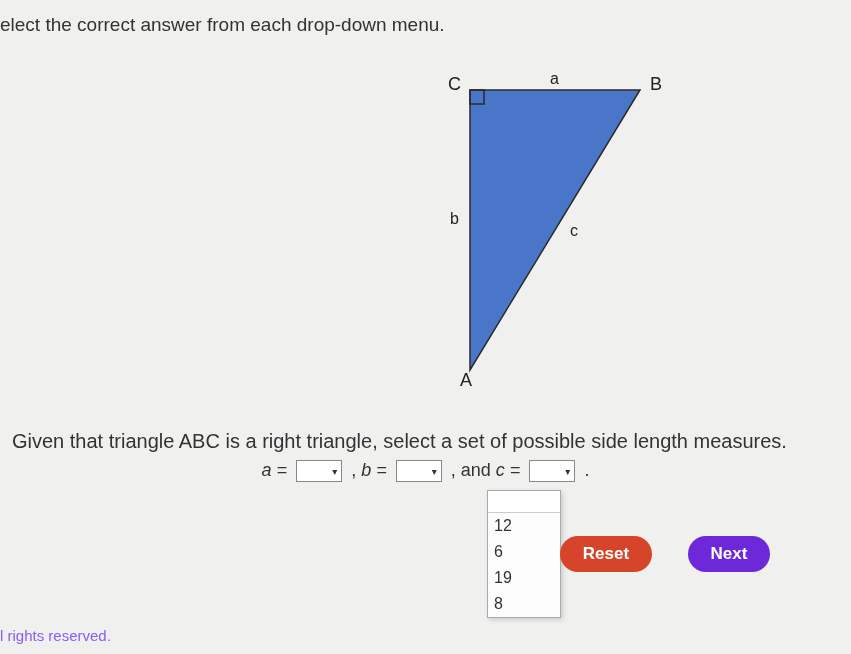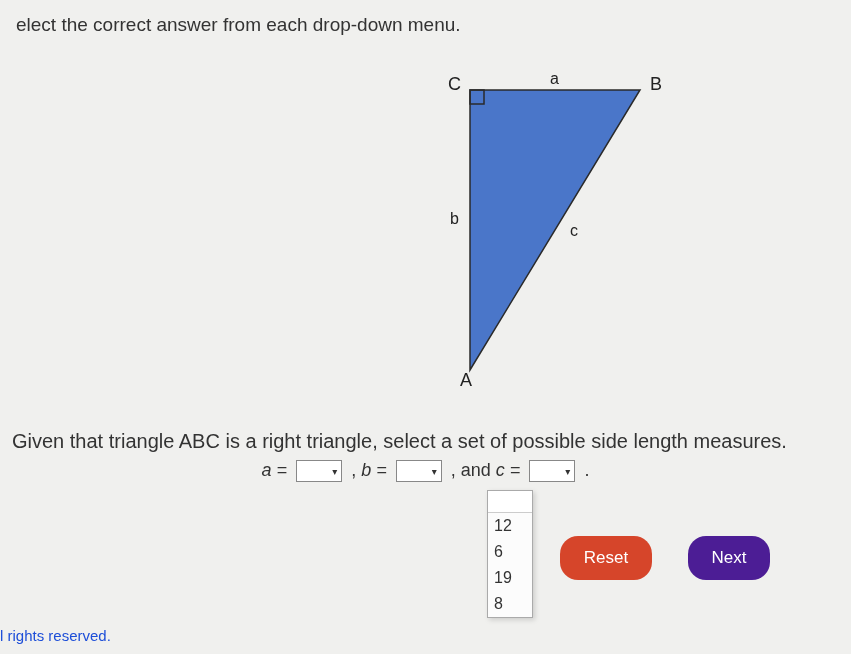--- a/index.html
+++ b/index.html
@@ -11,21 +11,20 @@
       color: #2a2a2a;
       position: relative;
       overflow: hidden;
     }
     .instruction {
       position: absolute;
       top: 14px;
       left: 0;
       font-size: 19px;
       color: #333;
-      padding-left: 16px;
     }
     .figure {
       position: absolute;
       top: 70px;
       left: 440px;
       width: 280px;
       height: 320px;
     }
     .vertex-label {
       position: absolute;
@@ -70,58 +69,58 @@
       right: 4px;
       top: 50%;
       transform: translateY(-50%);
       font-size: 10px;
       color: #333;
     }
     .dd-list {
       position: absolute;
       top: 490px;
       left: 487px;
-      width: 46px;
+      width: 74px;
       border: 1px solid #aaa;
       background: #fcfcfc;
       box-shadow: 2px 2px 5px rgba(0,0,0,0.15);
     }
     .dd-list .spacer {
       height: 22px;
       border-bottom: 1px solid #ccc;
       background: #fff;
     }
     .dd-list .opt {
       padding: 4px 6px;
       font-size: 16px;
       color: #333;
       cursor: pointer;
     }
     .btn {
       position: absolute;
       top: 536px;
-      height: 44px;
+      height: 36px;
       border-radius: 18px;
       color: #fff;
       font-size: 17px;
       display: flex;
       align-items: center;
       justify-content: center;
-      font-weight: 400;
+      font-weight: 700;
       cursor: pointer;
       border: none;
     }
     .btn-reset { left: 560px; width: 92px; background: #d6452a; }
-    .btn-next  { left: 688px; width: 82px; background: #4c1d95; }
+    .btn-next  { left: 688px; width: 82px; background: #6d28d9; }
     .footer {
       position: absolute;
       bottom: 10px;
       left: 0;
       font-size: 15px;
-      color: #1d4ed8;
+      color: #8b5cf6;
     }
   </style>
 </head>
 <body>
 
 <div class="instruction">elect the correct answer from each drop-down menu.</div>
 
 <div class="figure">
   <svg width="280" height="320">
     <polygon points="30,20 200,20 30,300" fill="#4a76c9" stroke="#2a2a2a" stroke-width="1.5"></polygon>

